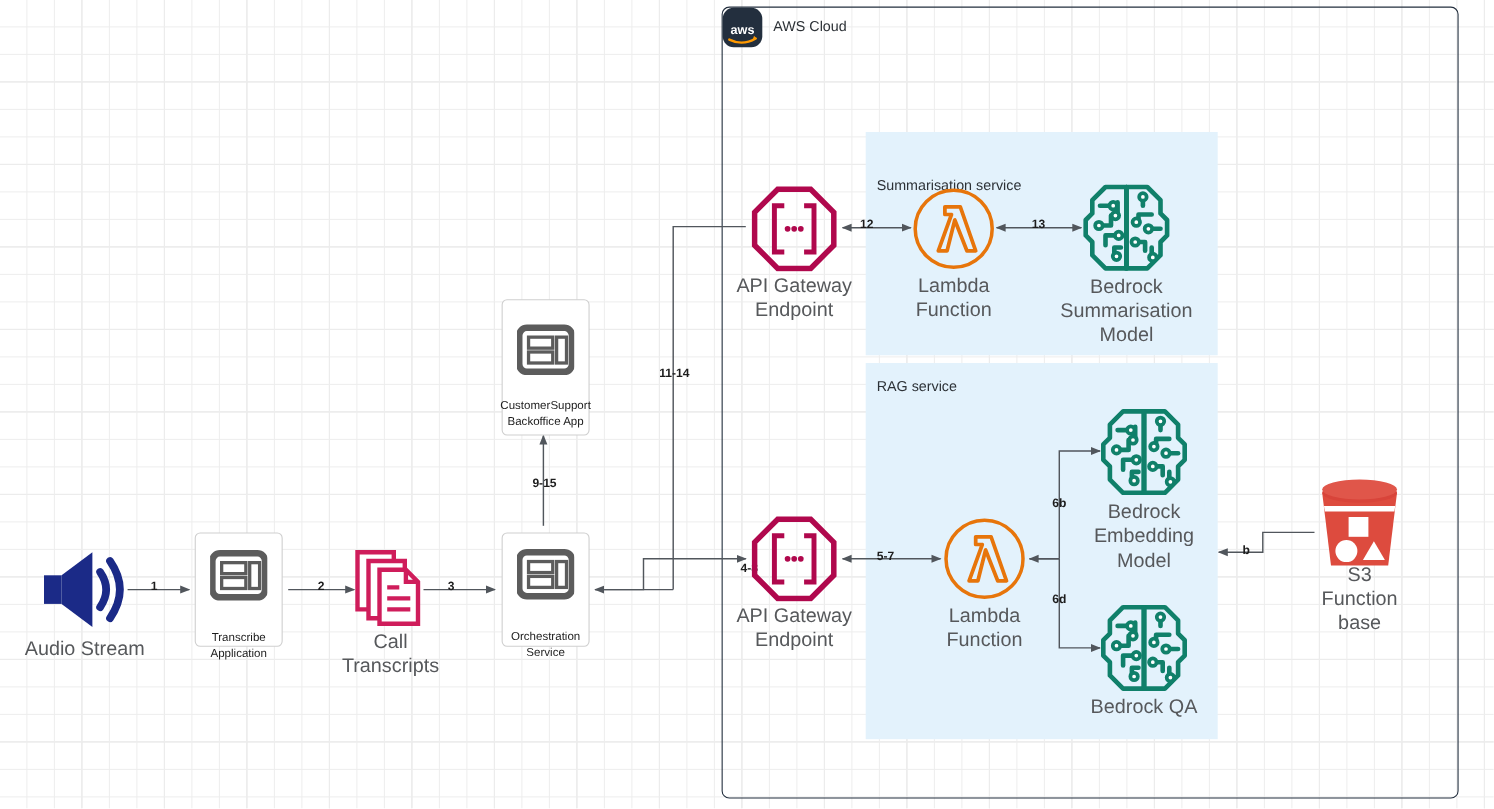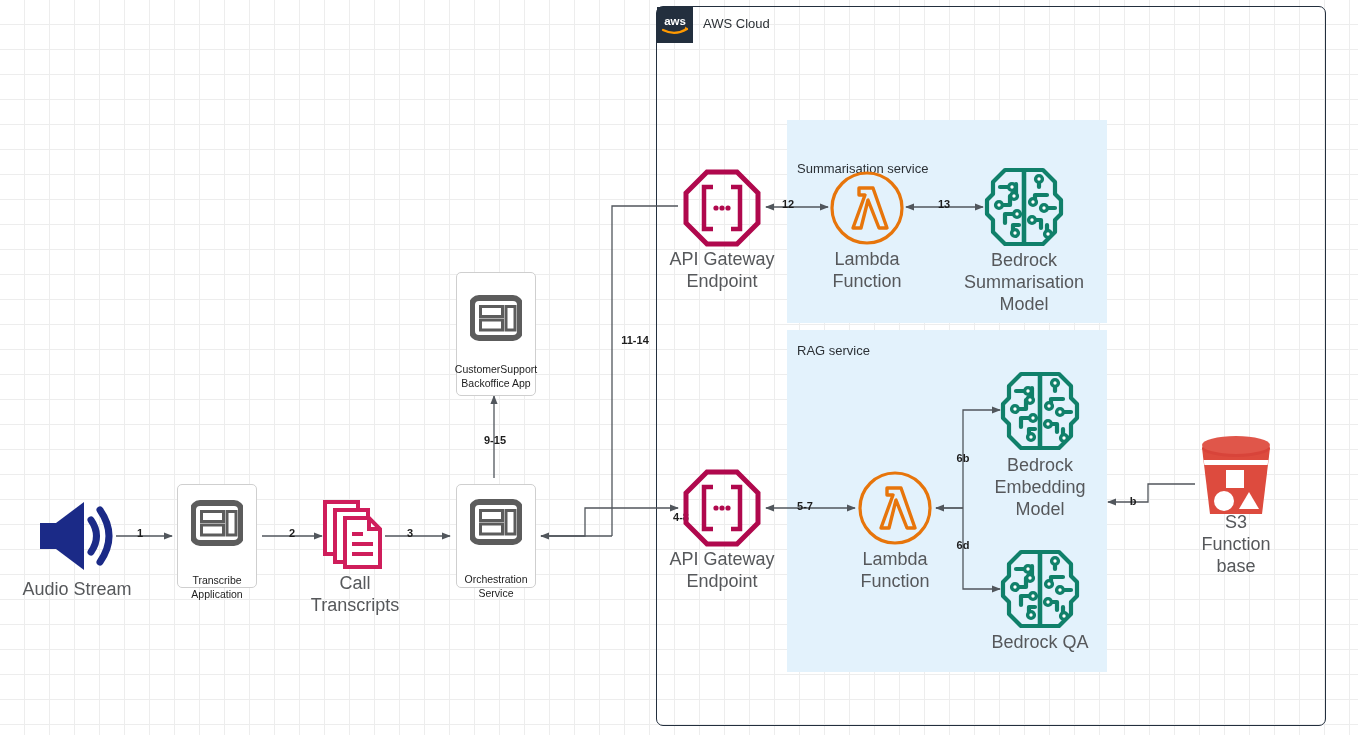--- a/index.html
+++ b/index.html
@@ -70,22 +70,23 @@
   .aws-cloud-box {
     position: absolute;
     border: 1.6px solid #232f3e;
     border-radius: 7px;
     background: transparent;
   }
   .aws-badge {
     position: absolute;
     background: #232f3e;
     display: flex;
-    align-items: center;
+    align-items: flex-end;
     justify-content: center;
+    border-radius: 10px;
   }
   .aws-cloud-title {
     position: absolute;
     font-size: 13px;
     color: #2c3136;
   }
   .edge-label {
     position: absolute;
     font-size: 11px;
     font-weight: bold;
@@ -166,21 +167,21 @@
 
   <div class="edge-label" style="left:133px; top:527px; width:14px;">1</div>
   <div class="edge-label" style="left:285px; top:527px; width:14px;">2</div>
   <div class="edge-label" style="left:403px; top:527px; width:14px;">3</div>
   <div class="edge-label" style="left:615px; top:511px; width:26px; text-align:right;margin-left:48px;">4-8</div>
   <div class="edge-label" style="left:791px; top:500px; width:28px;">5-7</div>
   <div class="edge-label" style="left:953px; top:452px; width:20px;">6b</div>
   <div class="edge-label" style="left:953px; top:539px; width:20px;">6d</div>
   <div class="edge-label" style="left:1126px; top:495px; width:14px;">b</div>
   <div class="edge-label" style="left:479px; top:434px; width:32px;">9-15</div>
-  <div class="edge-label" style="left:595px; top:334px; width:36px;margin-left:22px;">11-14</div>
+  <div class="edge-label" style="left:595px; top:334px; width:36px;">11-14</div>
   <div class="edge-label" style="left:779px; top:198px; width:18px;">12</div>
   <div class="edge-label" style="left:935px; top:198px; width:18px;">13</div>
 
   <div class="node" style="left:36px; top:500px; width:82px; height:72px;">
     <svg width="82" height="72" viewBox="0 0 82 72">
       <rect x="4" y="23" width="16" height="26" fill="#1b2a87"></rect>
       <path d="M20 23 L48 2 L48 70 L20 49 Z" fill="#1b2a87"></path>
       <path d="M55 20 Q66 36 55 52" stroke="#1b2a87" stroke-width="7" fill="none" stroke-linecap="round"></path>
       <path d="M64 10 Q82 36 64 62" stroke="#1b2a87" stroke-width="7" fill="none" stroke-linecap="round"></path>
     </svg>

